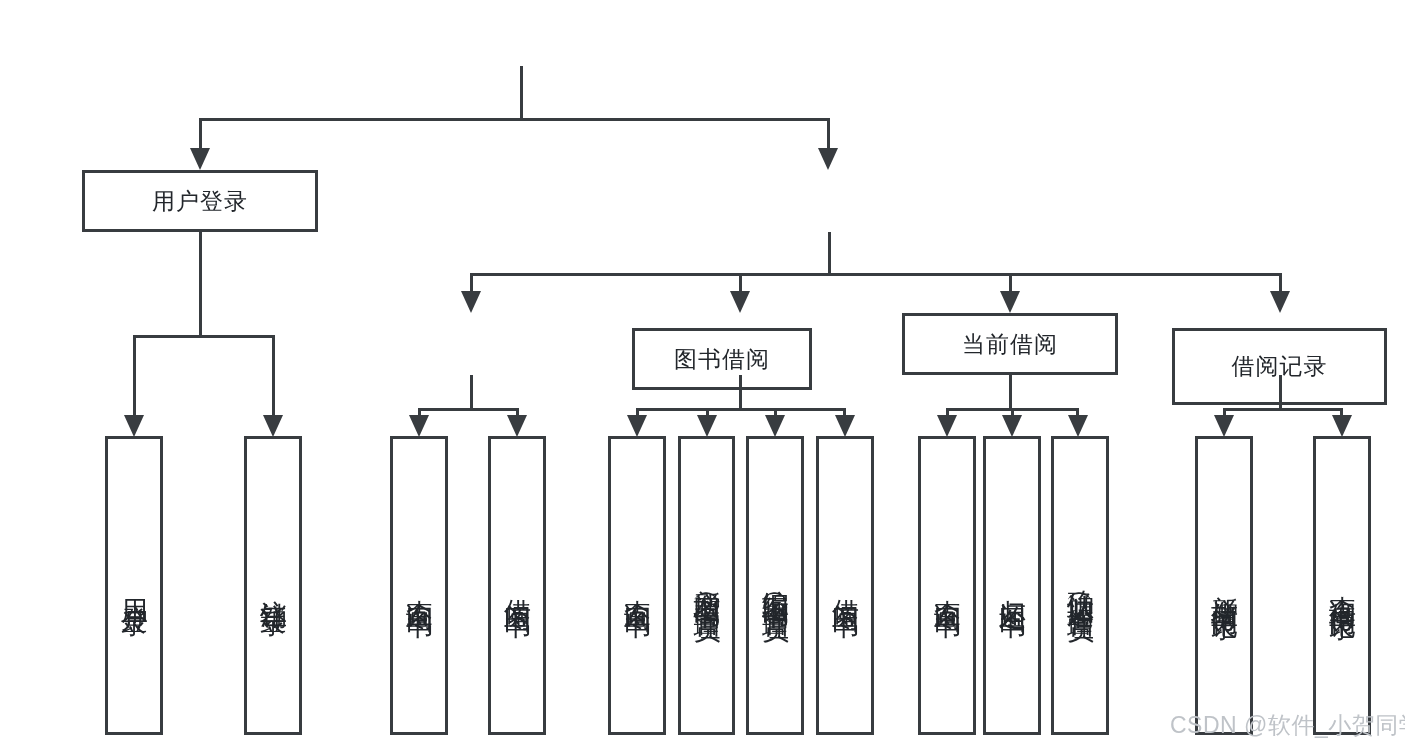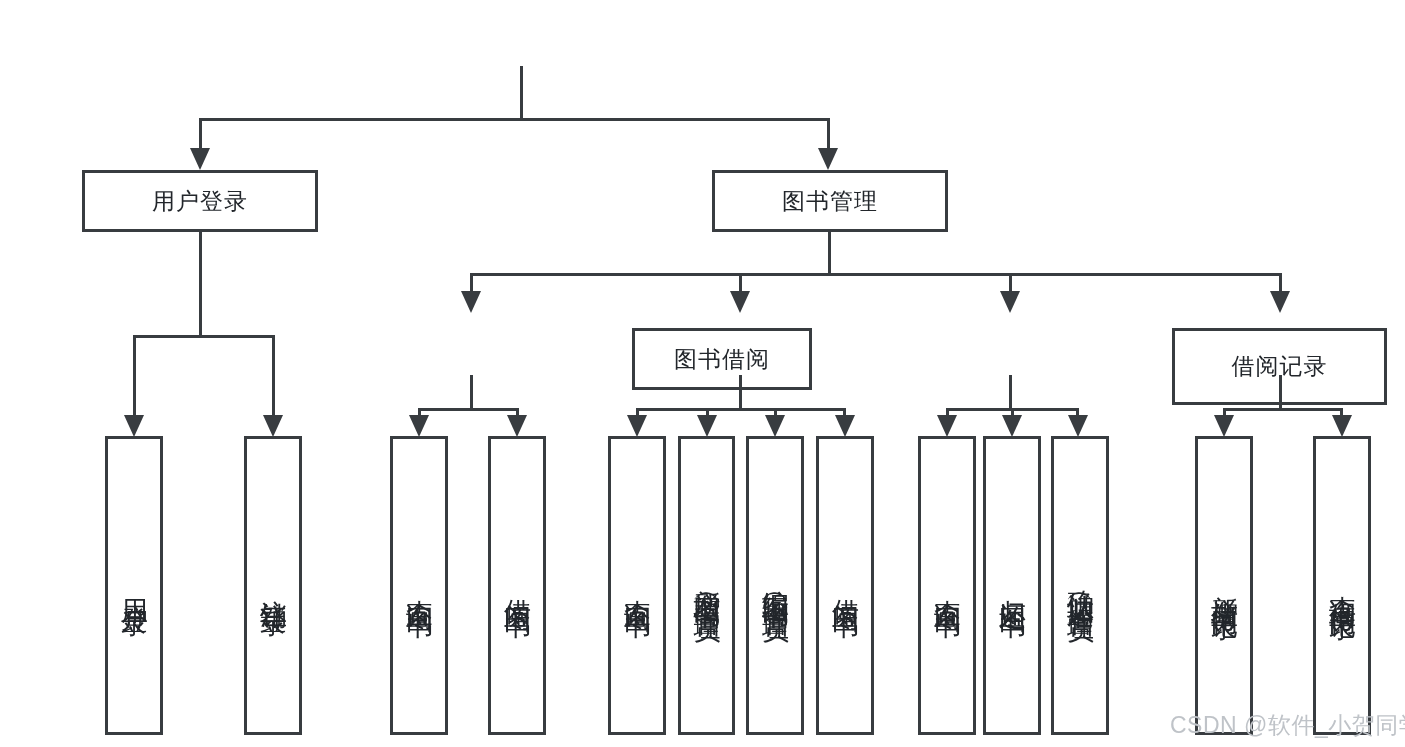--- a/index.html
+++ b/index.html
@@ -61,23 +61,20 @@
   <div class="vline" style="left:520px;top:66px;height:54px"></div>
   <div class="hline" style="left:199px;top:118px;width:631px"></div>
   <div class="vline" style="left:199px;top:118px;height:32px"></div>
   <div class="arrow" style="left:190px;top:148px"></div>
   <div class="vline" style="left:827px;top:118px;height:32px"></div>
   <div class="arrow" style="left:818px;top:148px"></div>
 
   <div class="box" style="left:82px;top:170px;width:236px;height:62px">
     <span>用户登录</span>
   </div>
-  <div class="box" style="left:712px;top:170px;width:236px;height:62px">
-    <span>图书管理</span>
-  </div>
 
   <div class="vline" style="left:199px;top:232px;height:105px"></div>
   <div class="hline" style="left:133px;top:335px;width:141px"></div>
   <div class="vline" style="left:133px;top:335px;height:82px"></div>
   <div class="arrow" style="left:124px;top:415px"></div>
   <div class="vline" style="left:272px;top:335px;height:82px"></div>
   <div class="arrow" style="left:263px;top:415px"></div>
 
   <div class="vline" style="left:828px;top:232px;height:43px"></div>
   <div class="hline" style="left:470px;top:273px;width:811px"></div>
@@ -85,20 +82,23 @@
   <div class="arrow" style="left:461px;top:291px"></div>
   <div class="vline" style="left:739px;top:273px;height:20px"></div>
   <div class="arrow" style="left:730px;top:291px"></div>
   <div class="vline" style="left:1009px;top:273px;height:20px"></div>
   <div class="arrow" style="left:1000px;top:291px"></div>
   <div class="vline" style="left:1279px;top:273px;height:20px"></div>
   <div class="arrow" style="left:1270px;top:291px"></div>
 
   <div class="box" style="left:632px;top:328px;width:180px;height:62px">
     <span>图书借阅</span>
+  </div>
+  <div class="box" style="left:902px;top:313px;width:216px;height:62px">
+    <span>当前借阅</span>
   </div>
   <div class="box" style="left:1172px;top:328px;width:215px;height:77px">
     <span>借阅记录</span>
   </div>
 
   <div class="vline" style="left:470px;top:375px;height:35px"></div>
   <div class="hline" style="left:418px;top:408px;width:100px"></div>
   <div class="vline" style="left:418px;top:408px;height:9px"></div>
   <div class="arrow" style="left:409px;top:415px"></div>
   <div class="vline" style="left:516px;top:408px;height:9px"></div>

